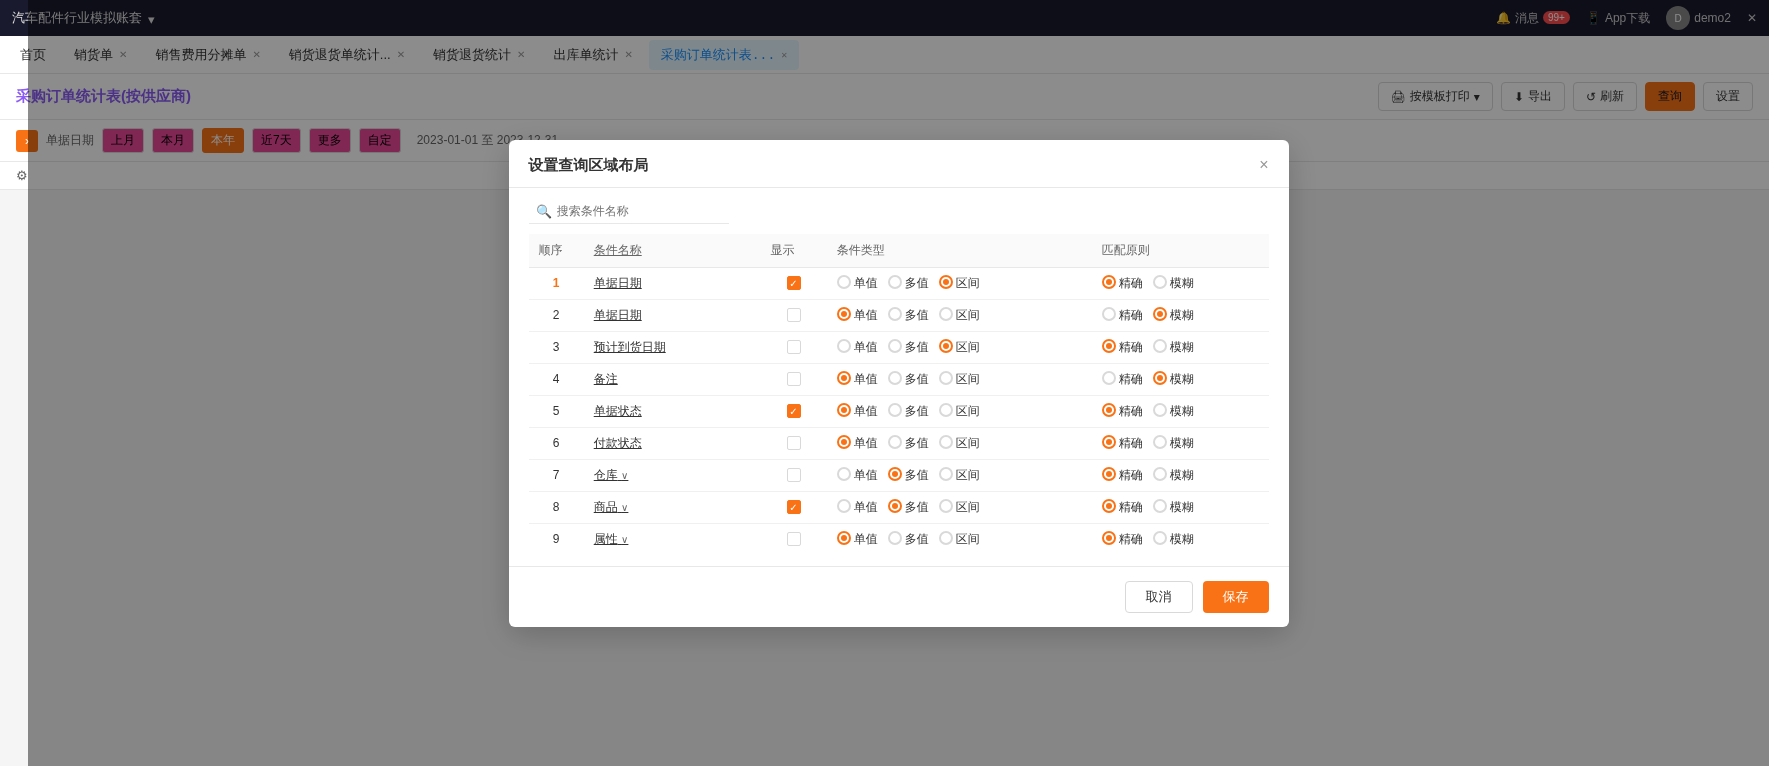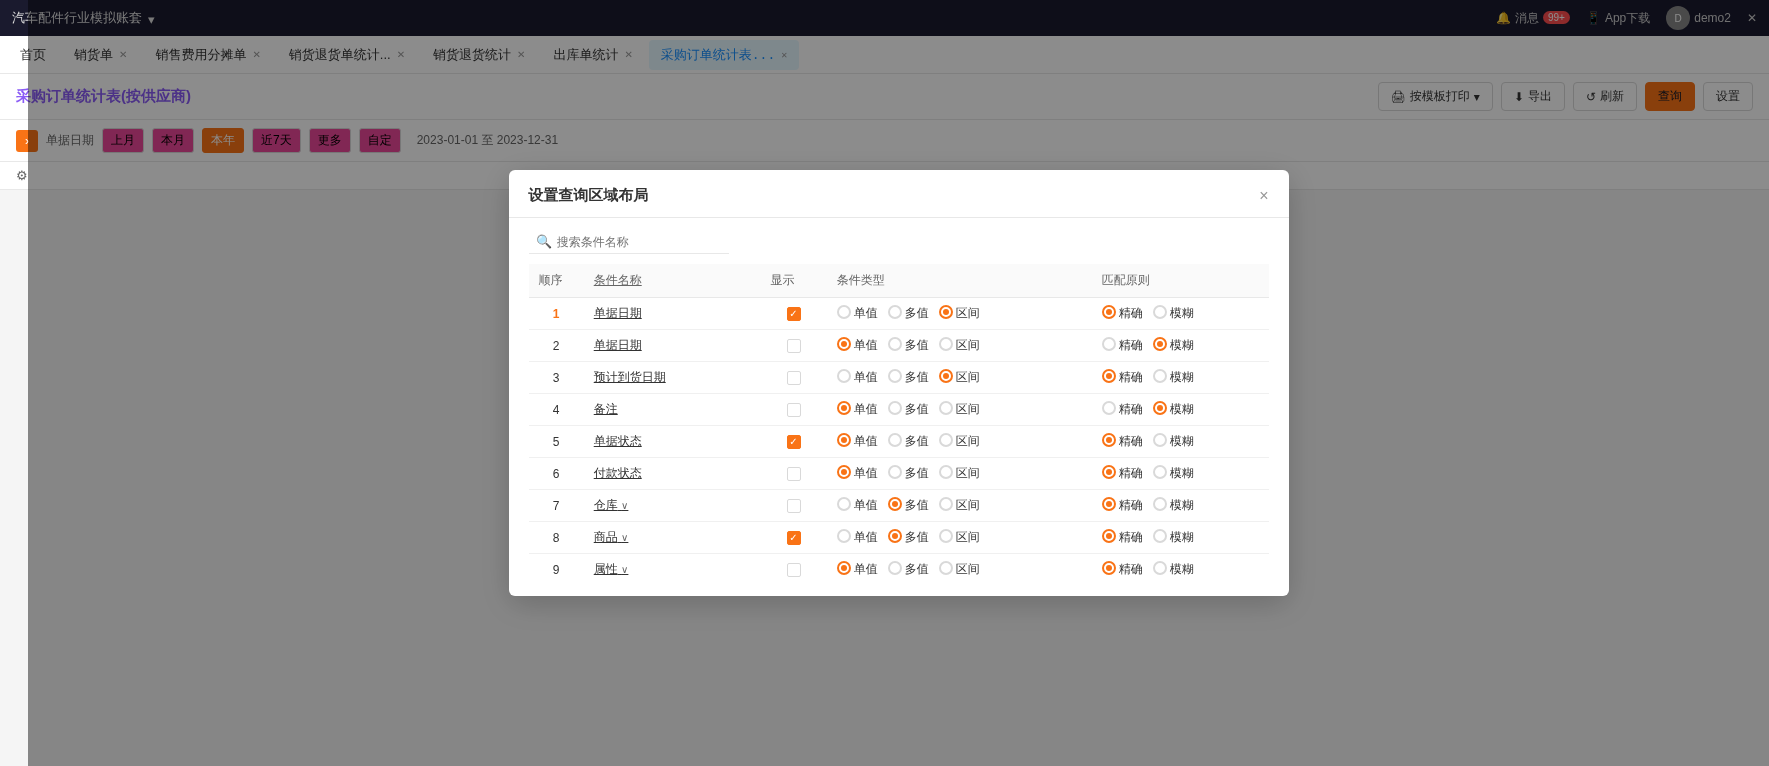--- a/index.html
+++ b/index.html
@@ -682,14 +682,18 @@
                       <span>模糊</span>
                     </label>
                   </div>
                 </td>
               </tr>
             </tbody>
         </table>
       </div>
     </div>
 
+    <div class="dialog-footer">
+      <button class="btn-cancel">取消</button>
+      <button class="btn-save">保存</button>
+    </div>
   </div>
 </div>
 
 </body></html>

